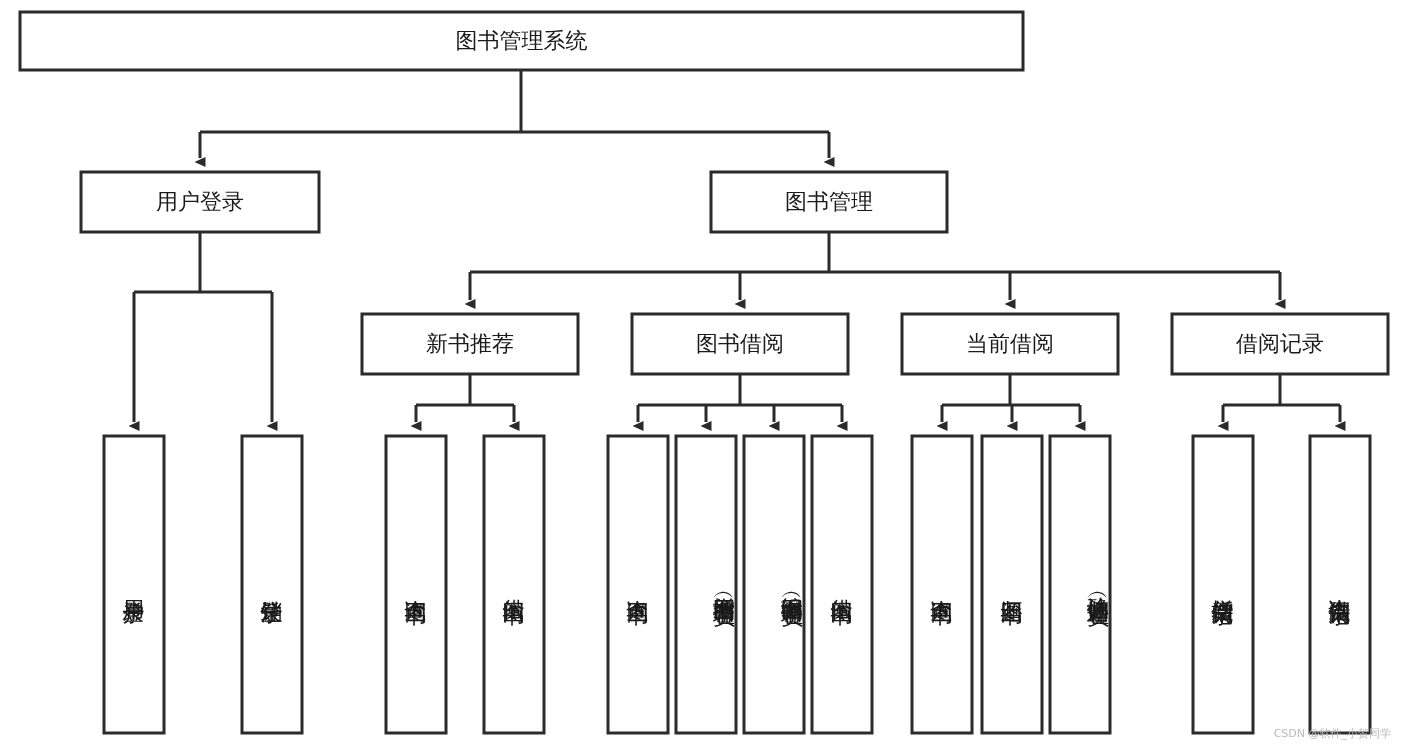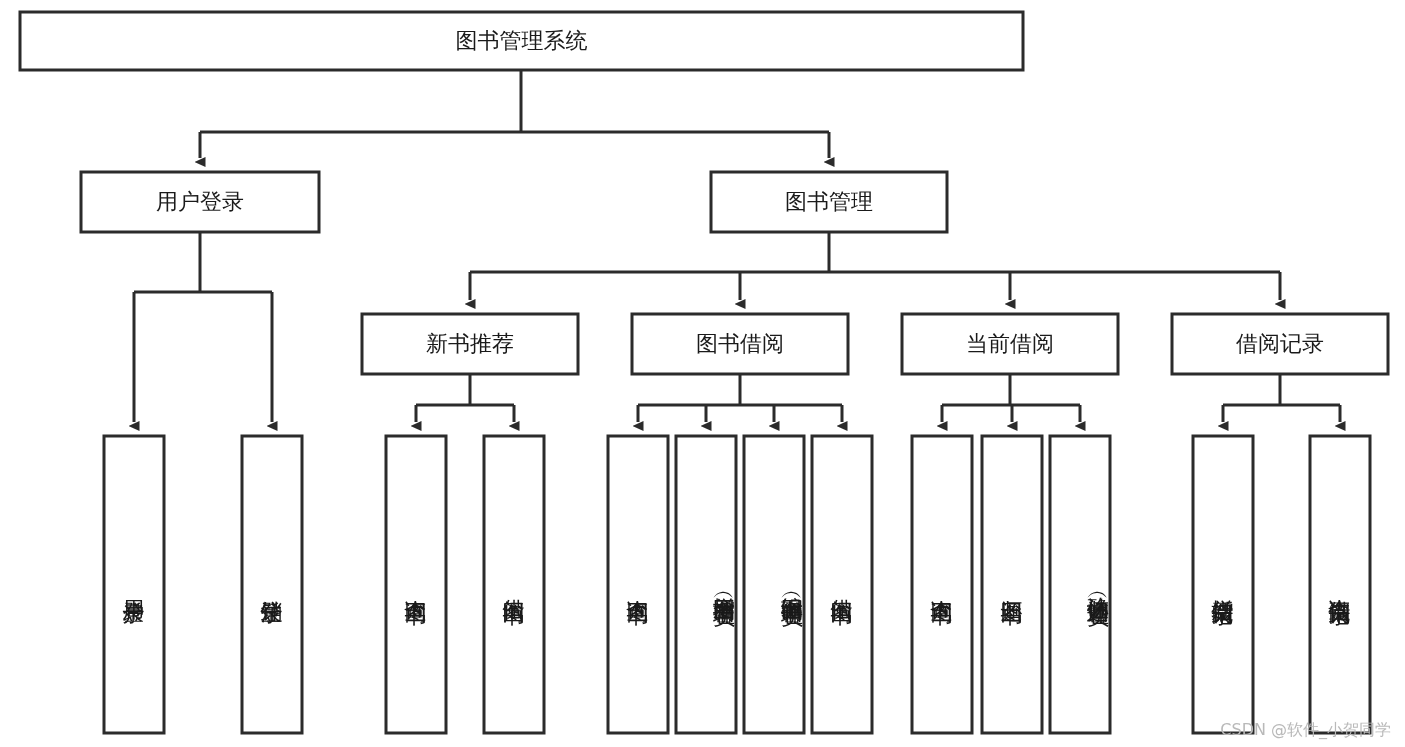--- a/index.html
+++ b/index.html
@@ -57,21 +57,21 @@
     line-height: 1.05;
     color: #1a1a1a;
     letter-spacing: 0.06em;
     white-space: nowrap;
     pointer-events: none;
   }
   .watermark {
     position: absolute;
     right: 14px;
     bottom: 6px;
-    font-size: 16px;
+    font-size: 11px;
     color: #b9b9b9;
     font-family: "DejaVu Sans", "Liberation Sans", sans-serif;
     white-space: nowrap;
     pointer-events: none;
   }
 </style>
 </head>
 <body>
 
 <div id="diagram-root">

